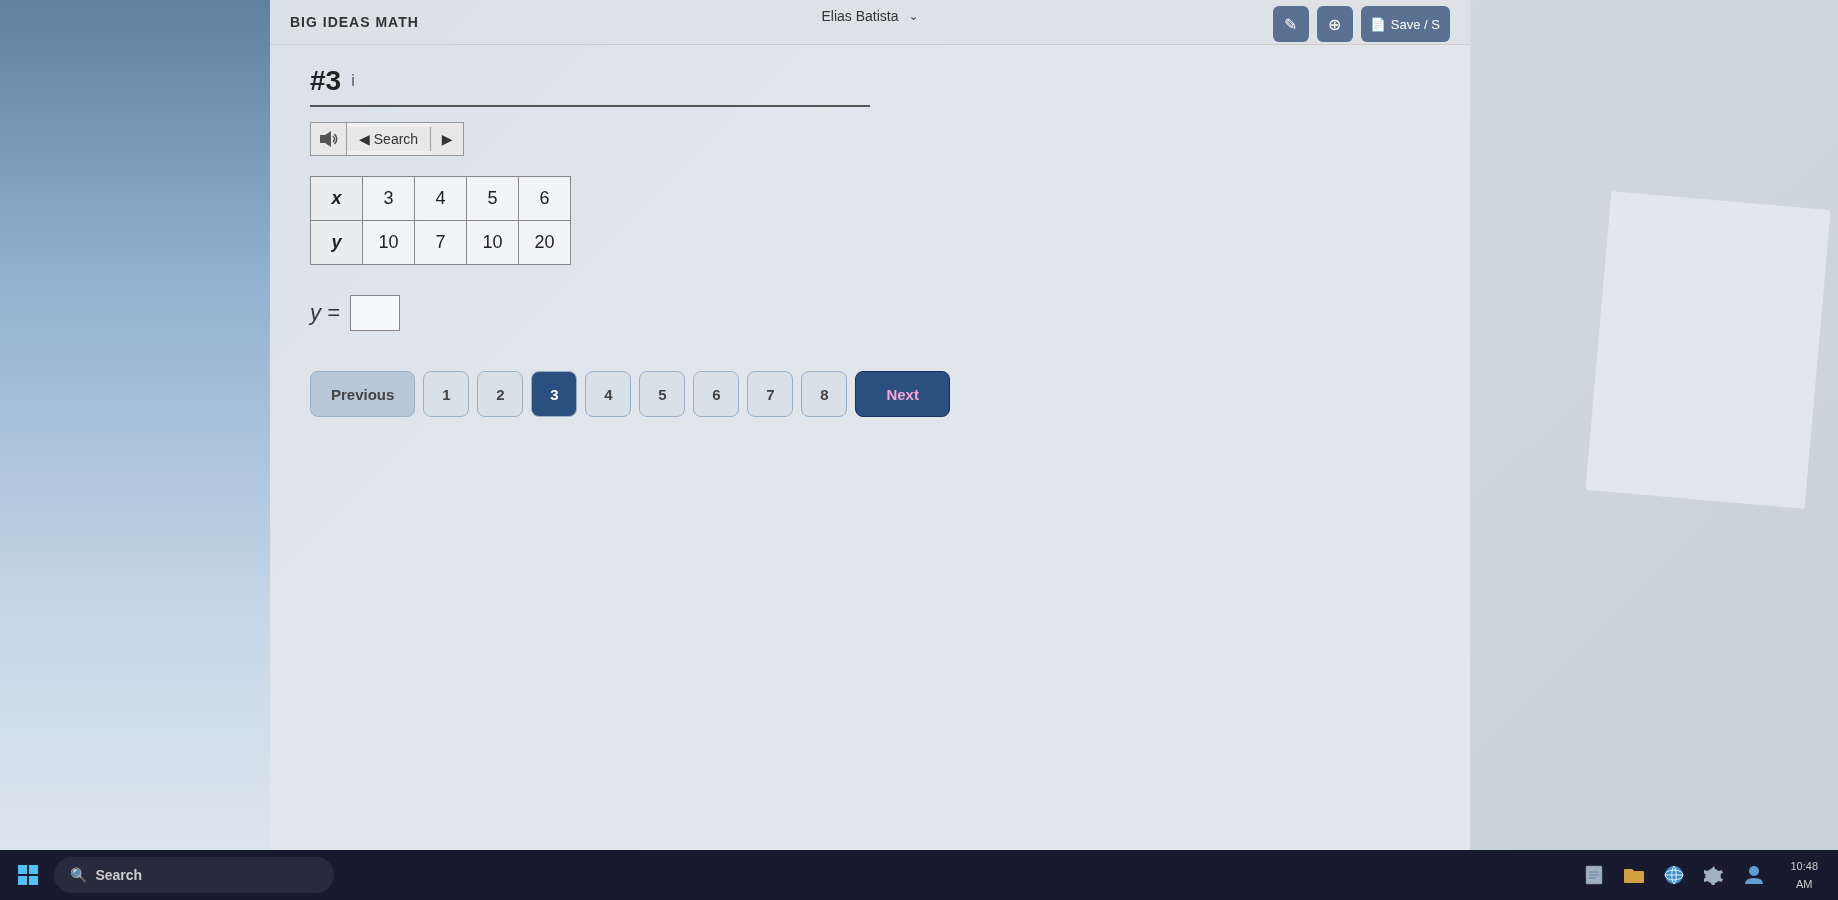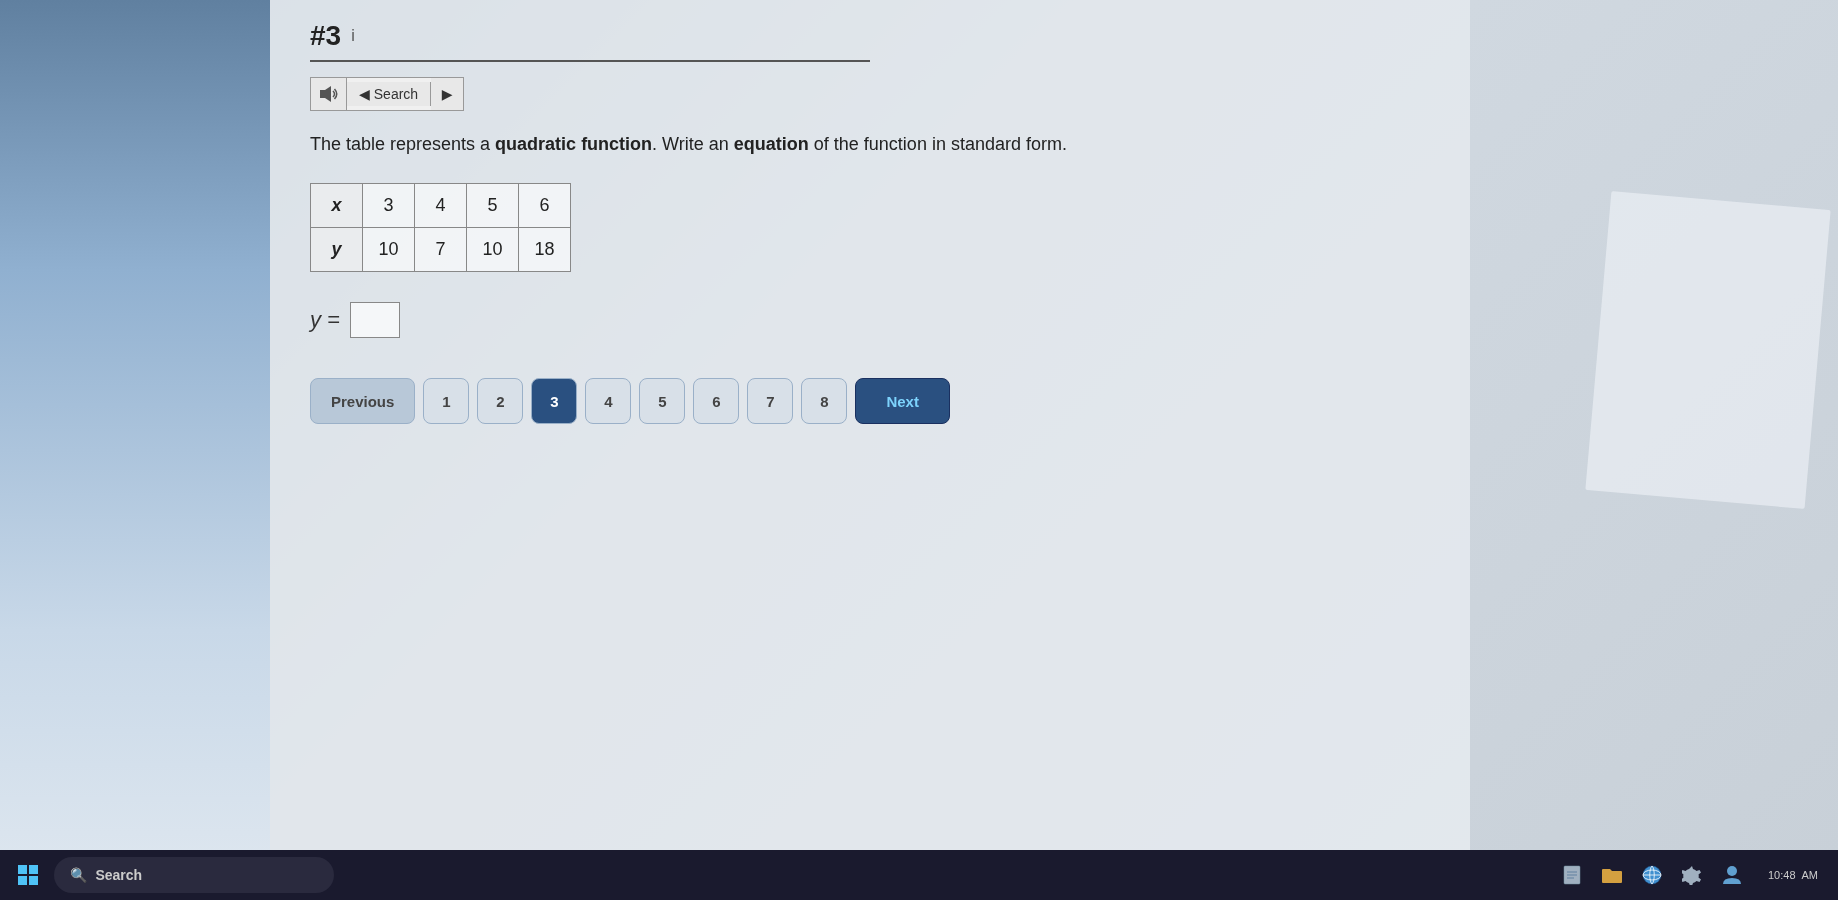--- a/index.html
+++ b/index.html
@@ -258,21 +258,21 @@
     }
 
     .nav-page.active {
       background: #2a5080;
       color: white;
     }
 
     .nav-next {
       padding: 0 30px;
       background: #2a5080;
-      color: #7dd3fc;
+      color: #f9a8d4;
       border: 1px solid #1a3060;
     }
 
     
     .taskbar {
       position: absolute;
       bottom: 0;
       left: 0;
       width: 1838px;
       height: 50px;
@@ -345,20 +345,21 @@
       border-radius: 4px;
     }
 
     .sys-tray {
       display: flex;
       align-items: center;
       gap: 6px;
       color: #ccc;
       font-size: 11px;
       padding: 0 10px;
+      flex-direction: column;
     }
 
     
     .right-panel {
       position: absolute;
       top: 0;
       right: 0;
       width: 368px;
       height: 860px;
       background: linear-gradient(135deg, #d0d8e0 0%, #c8d0d8 100%);
@@ -403,20 +404,41 @@
 <div class="bg-overlay"></div>
 
 <div class="left-panel"></div>
 
 <div class="right-panel">
   <div class="paper-effect"></div>
 </div>
 
 <div class="main-content">
 
+  <div class="top-bar">
+    <span class="brand-name">BIG IDEAS MATH</span>
+
+    <div class="header-center">
+      <span style="font-size:14px;color:#333;">Elias Batista</span>
+      <span style="font-size:12px;color:#555;">⌄</span>
+    </div>
+
+    <div class="top-bar-right">
+      <button class="icon-btn">
+        <span>✎</span>
+      </button>
+      <button class="icon-btn">
+        <span>⊕</span>
+      </button>
+      <button class="save-btn">
+        <span>📄</span>
+        <span>Save / S</span>
+      </button>
+    </div>
+  </div>
 
   <div class="problem-area">
 
     <div class="problem-header">
       <span class="problem-number">#3</span>
       <span class="info-icon">i</span>
     </div>
 
     <div class="divider-line"></div>
 
@@ -431,39 +453,36 @@
       </div>
       <button class="listen-btn">
         <span>◀</span>
         <span>Search</span>
       </button>
       <button class="play-btn">
         <span>▶</span>
       </button>
     </div>
 
-    <p class="problem-text">
-      The table represents a <strong>quadratic function</strong>. Write an <strong>equation</strong> of the function in standard form.
-    </p>
 
     <table class="math-table">
       <tbody>
           <tr>
         <td class="header-cell"><em>x</em></td>
         <td>3</td>
         <td>4</td>
         <td>5</td>
         <td>6</td>
       </tr>
       <tr>
         <td class="header-cell"><em>y</em></td>
         <td>10</td>
         <td>7</td>
         <td>10</td>
-        <td>18</td>
+        <td>20</td>
       </tr>
     </tbody>
       </table>
 
     <div class="answer-area">
       <span class="answer-label">y =</span>
       <input class="answer-input" type="text" style="">
     </div>
 
     <div class="nav-bar">

